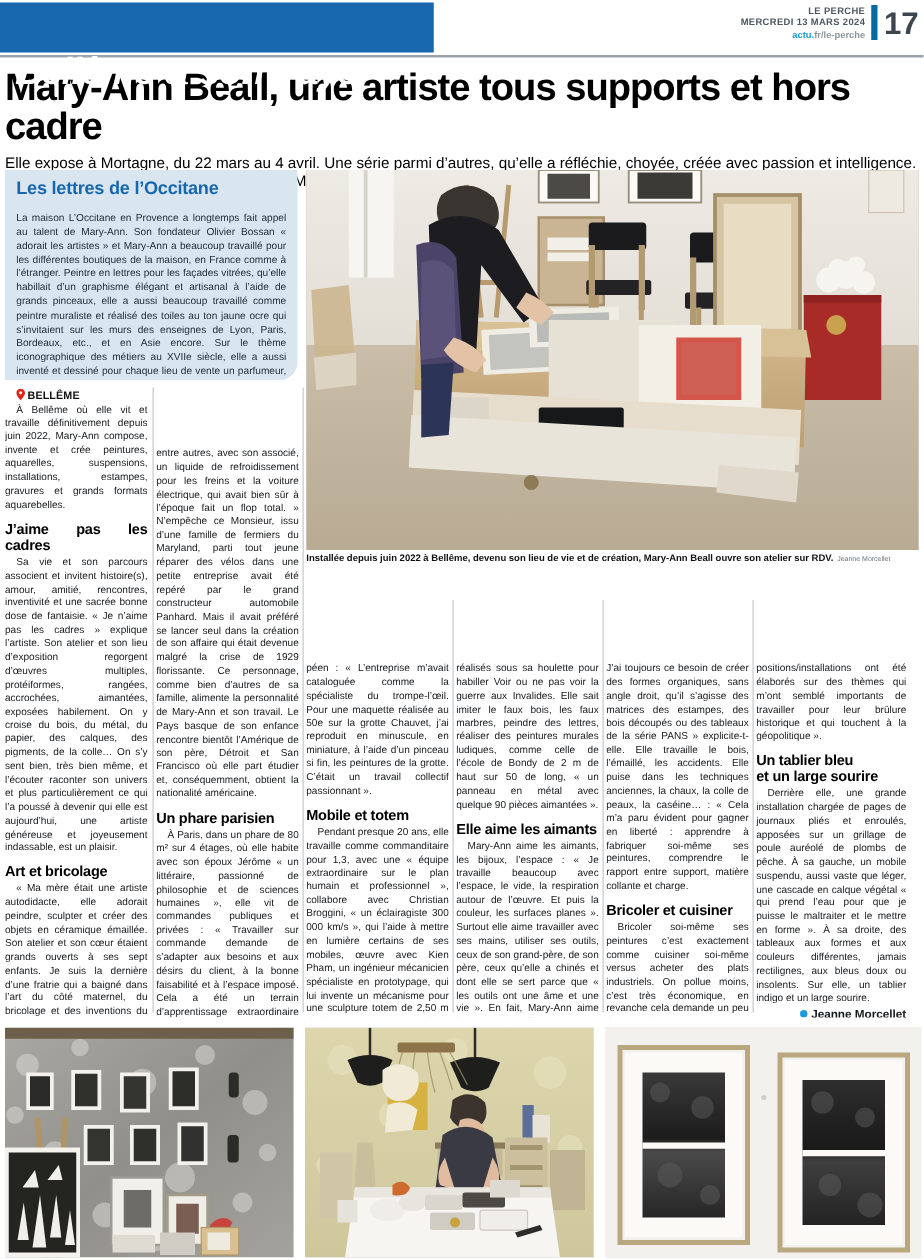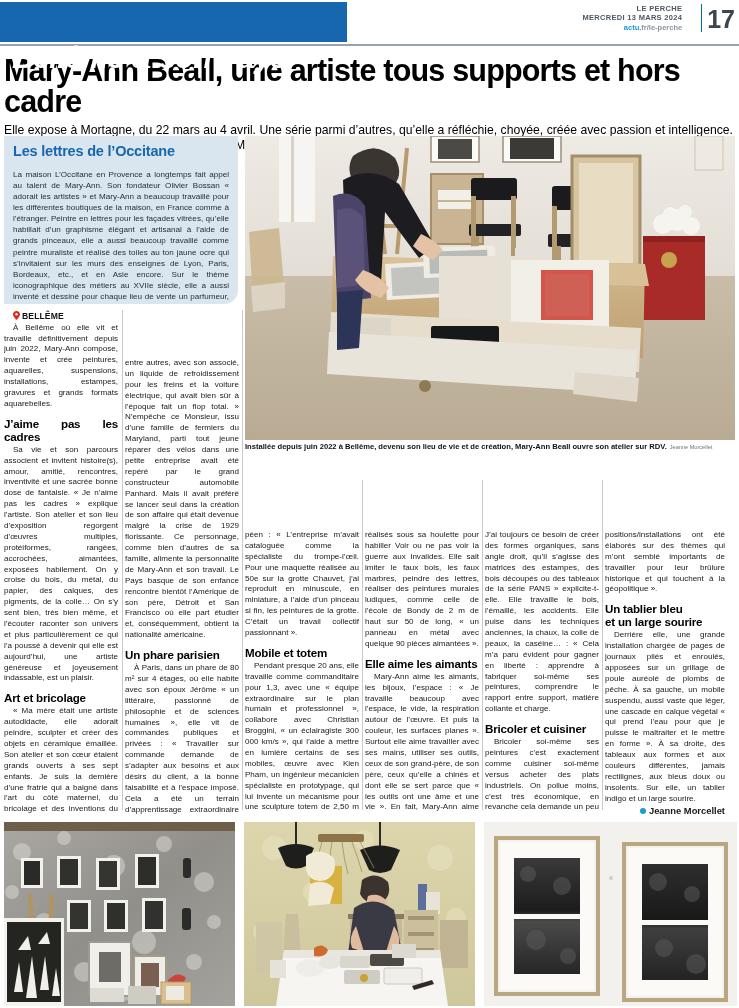--- a/index.html
+++ b/index.html
@@ -50,22 +50,22 @@
   }
   .masthead-right {
     position: absolute;
     right: 0;
     top: 4px;
     display: flex;
     align-items: flex-end;
   }
   .masthead-meta {
     text-align: right;
-    padding-right: 19px;
-    border-right: 1px solid #0369a1;
+    padding-right: 5px;
+    border-right: 5px solid #0369a1;
     line-height: 1.25;
   }
   .meta-line {
     font-size: 7.5px;
     font-weight: 700;
     color: #4e5862;
     letter-spacing: 0.3px;
   }
   .meta-url {
     font-size: 7.5px;

